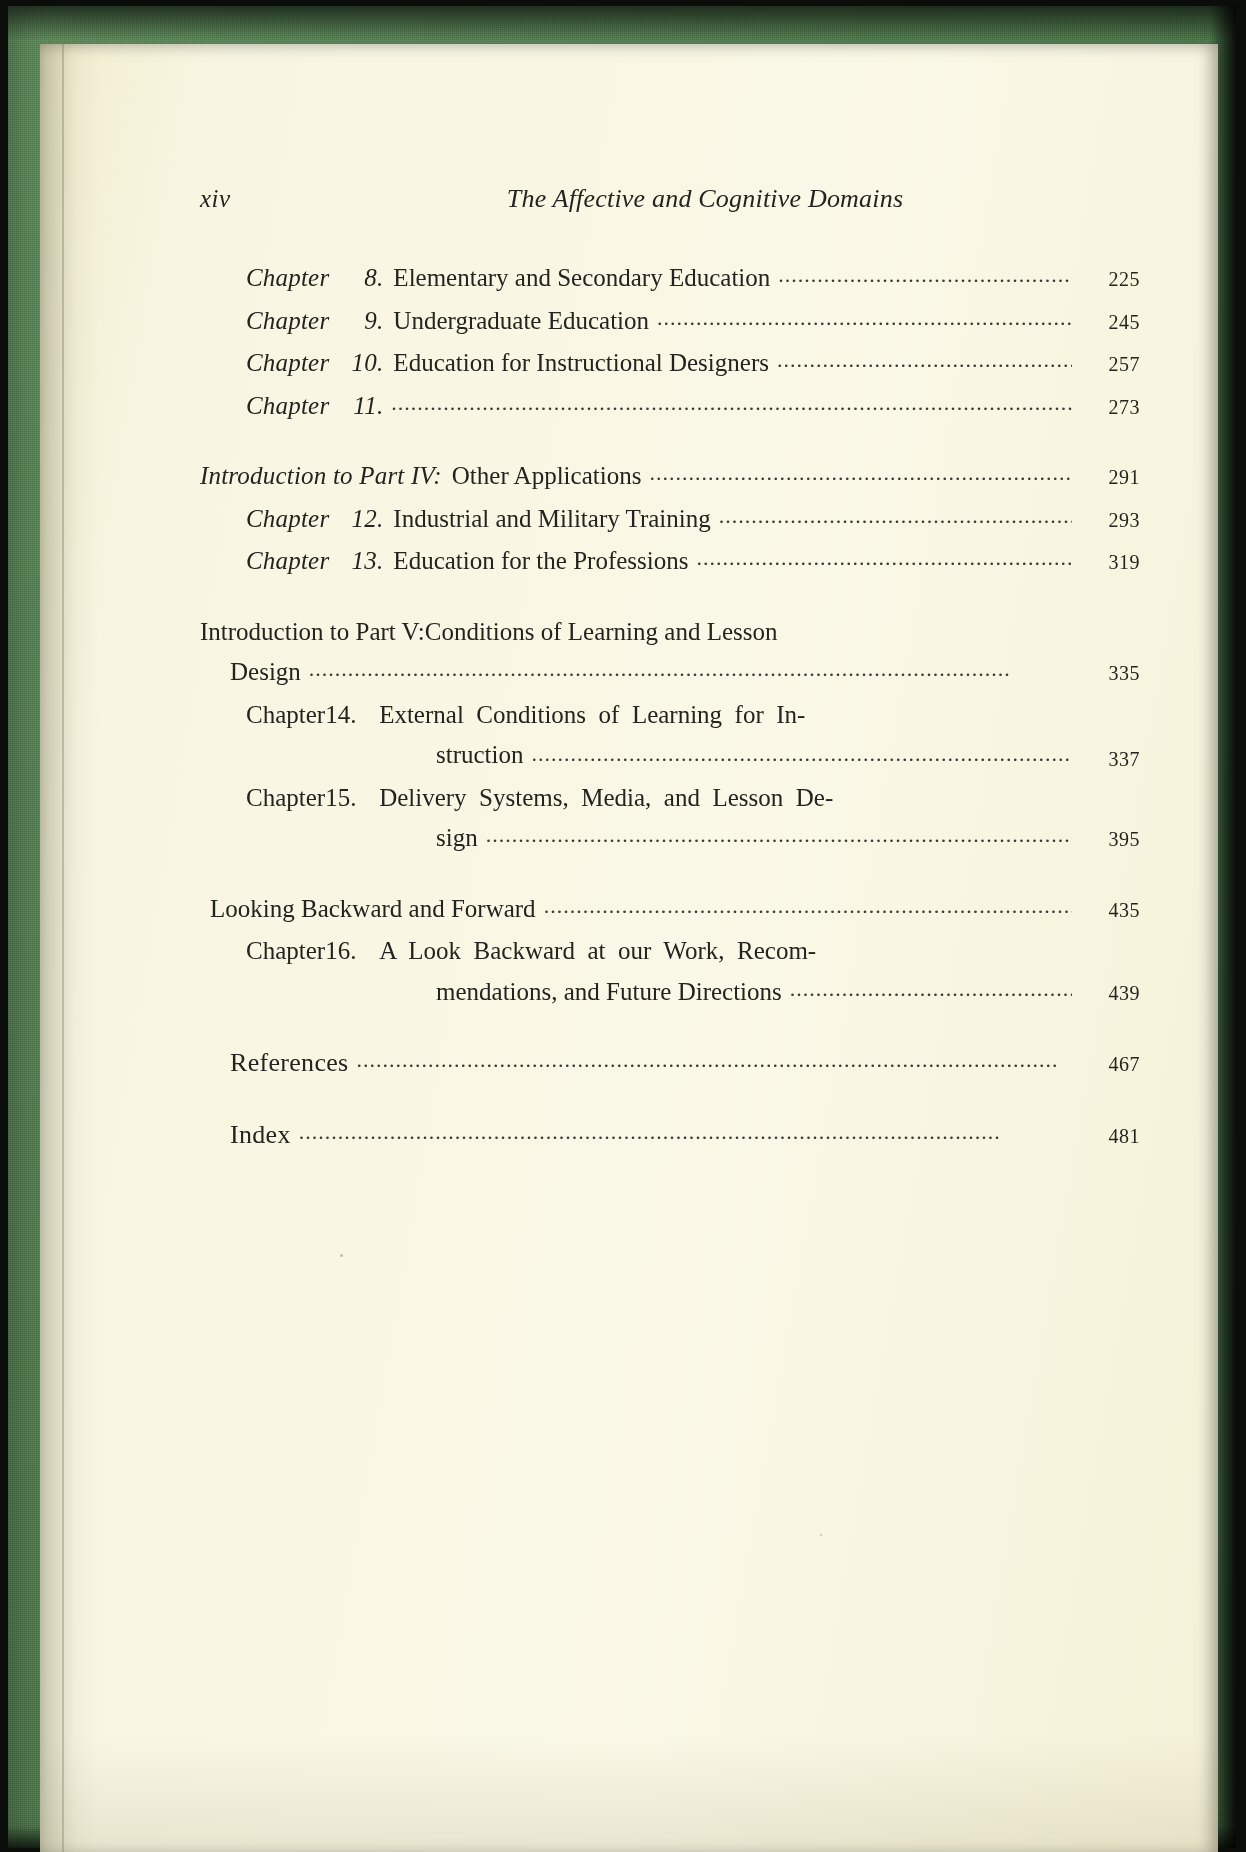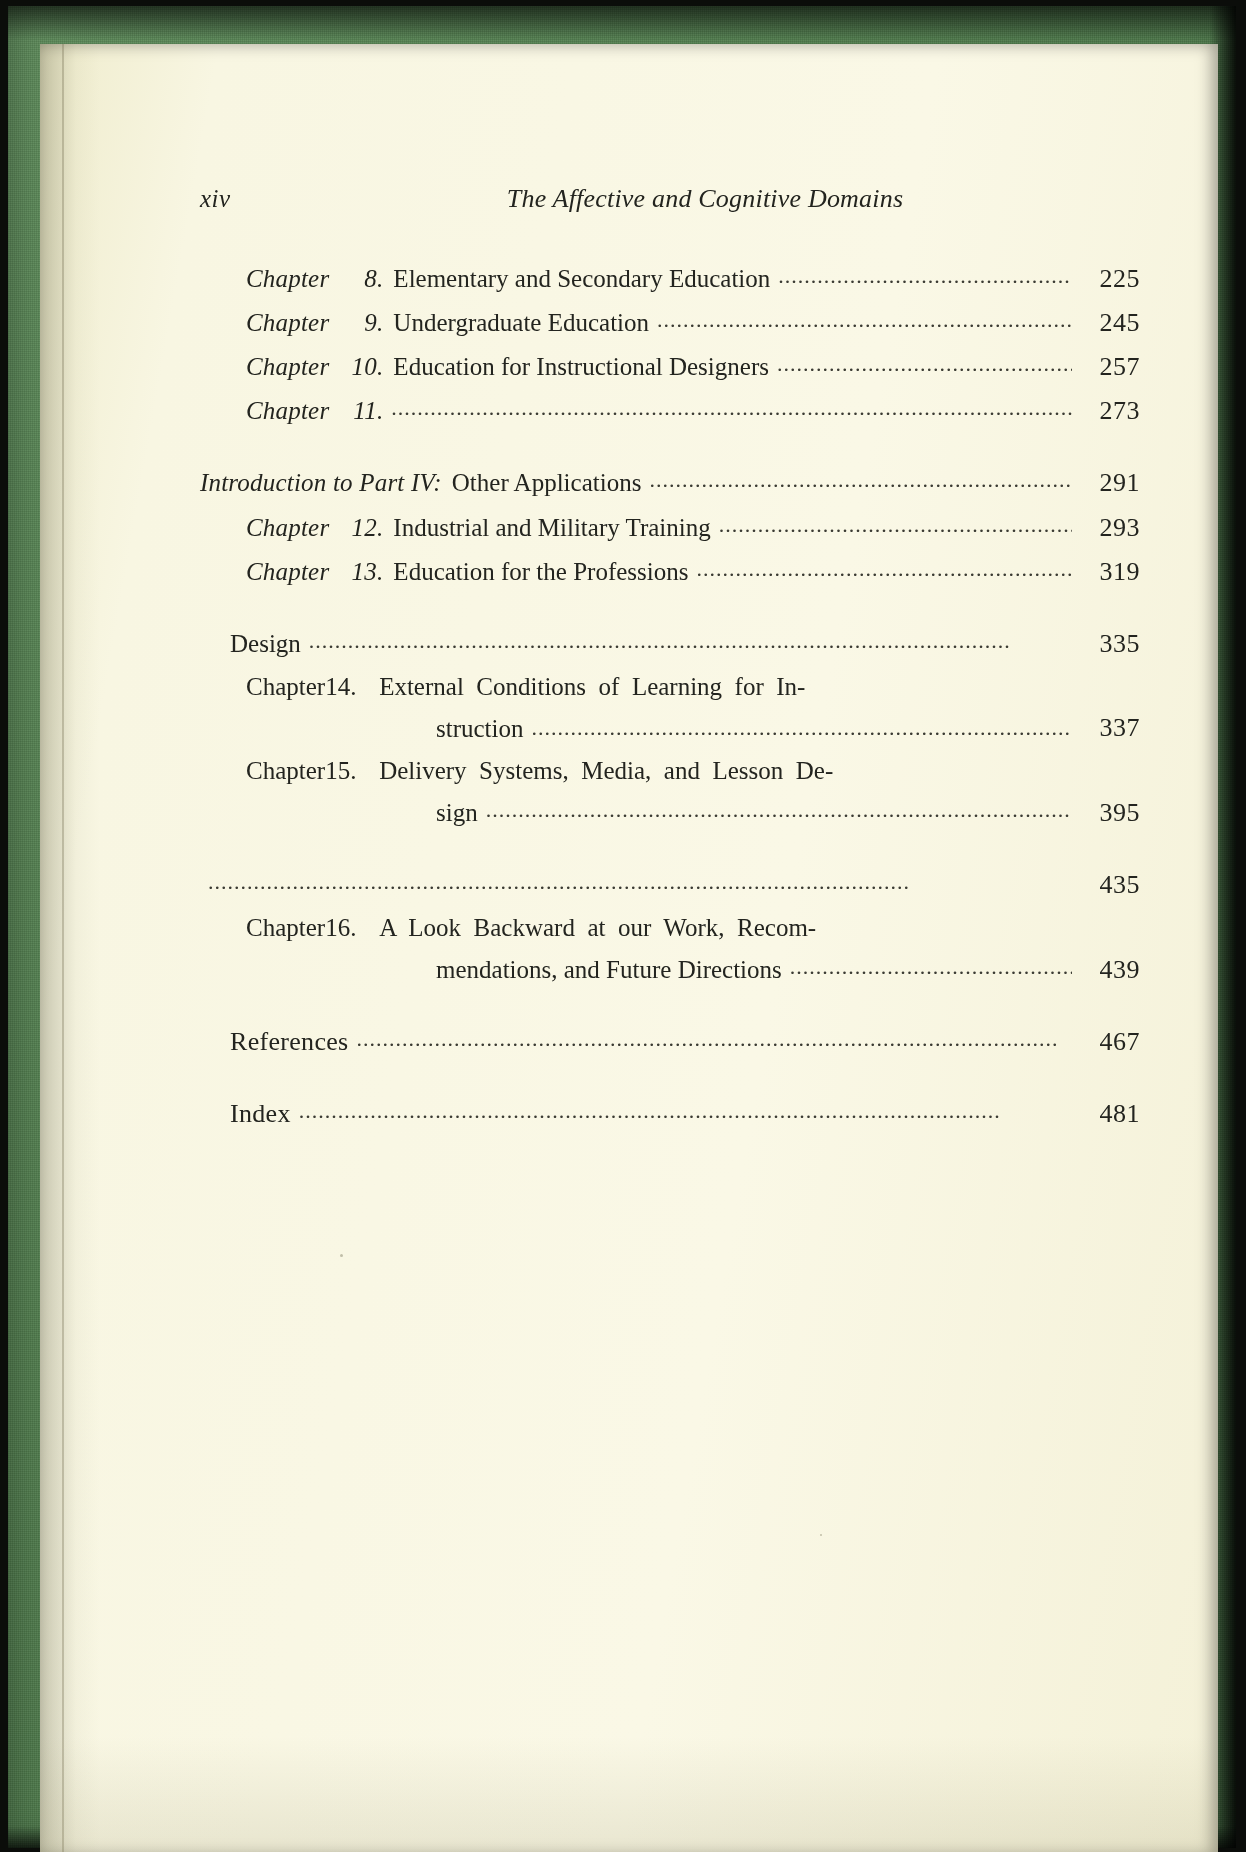--- a/index.html
+++ b/index.html
@@ -142,21 +142,21 @@
     white-space: nowrap;
     position: relative;
     bottom: 4px;
     color: #3b3b33;
     font-size: 22px;
     letter-spacing: 1px;
   }
   .page-num {
     min-width: 62px;
     text-align: right;
-    font-size: 26px;
+    font-size: 20px;
     letter-spacing: 0.5px;
   }
 
   
   .ind-0 { margin-left: 0px; }
   .ind-1 { margin-left: 46px; }
   .ind-2 { margin-left: 30px; }
 
   .cont-line {
     display: flex;
@@ -267,20 +267,24 @@
           <span class="title">Education for the Professions</span>
           <span class="leader">............................................................................................................</span>
           <span class="page-num">319</span>
         </div>
 
       </div>
 
       <div class="toc-group">
 
         <div>
+          <div class="cont-line ind-0">
+            <span class="label">Introduction to Part V:</span>
+            <span class="title">Conditions of Learning and Lesson</span>
+          </div>
           <div class="entry" style="margin-left:30px;font-family:Liberation Serif, serif;">
             <span class="title" style="margin-left:0">Design</span>
             <span class="leader">............................................................................................................</span>
             <span class="page-num">335</span>
           </div>
         </div>
 
         <div>
           <div class="cont-line ind-1">
             <span class="label">Chapter</span>
@@ -305,20 +309,21 @@
             <span class="leader">............................................................................................................</span>
             <span class="page-num">395</span>
           </div>
         </div>
 
       </div>
 
       <div class="toc-group">
 
         <div class="entry ind-0">
+          <span class="title">Looking Backward and Forward</span>
           <span class="leader">............................................................................................................</span>
           <span class="page-num">435</span>
         </div>
 
         <div>
           <div class="cont-line ind-1">
             <span class="label">Chapter</span>
             <span class="num-slot" style="width:54px">16.</span>
             <span class="title" style="width:560px; white-space:pre;">A  Look  Backward  at  our  Work,  Recom-</span>
           </div>

